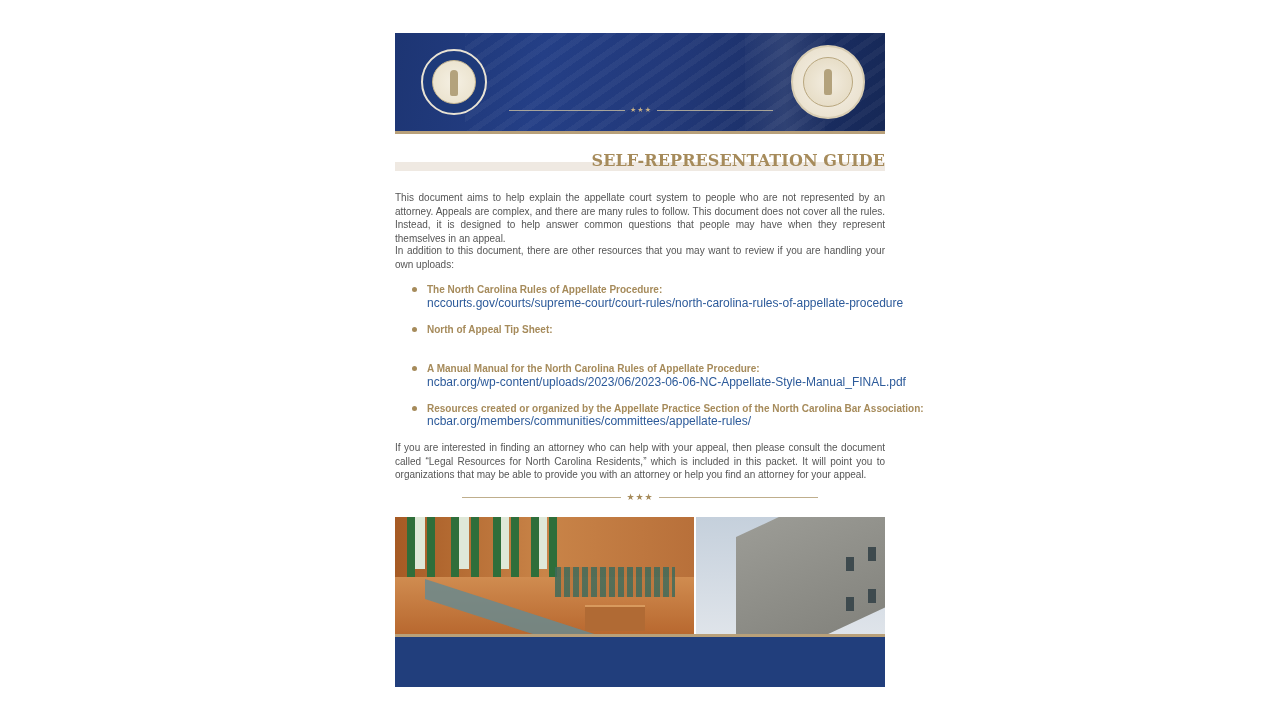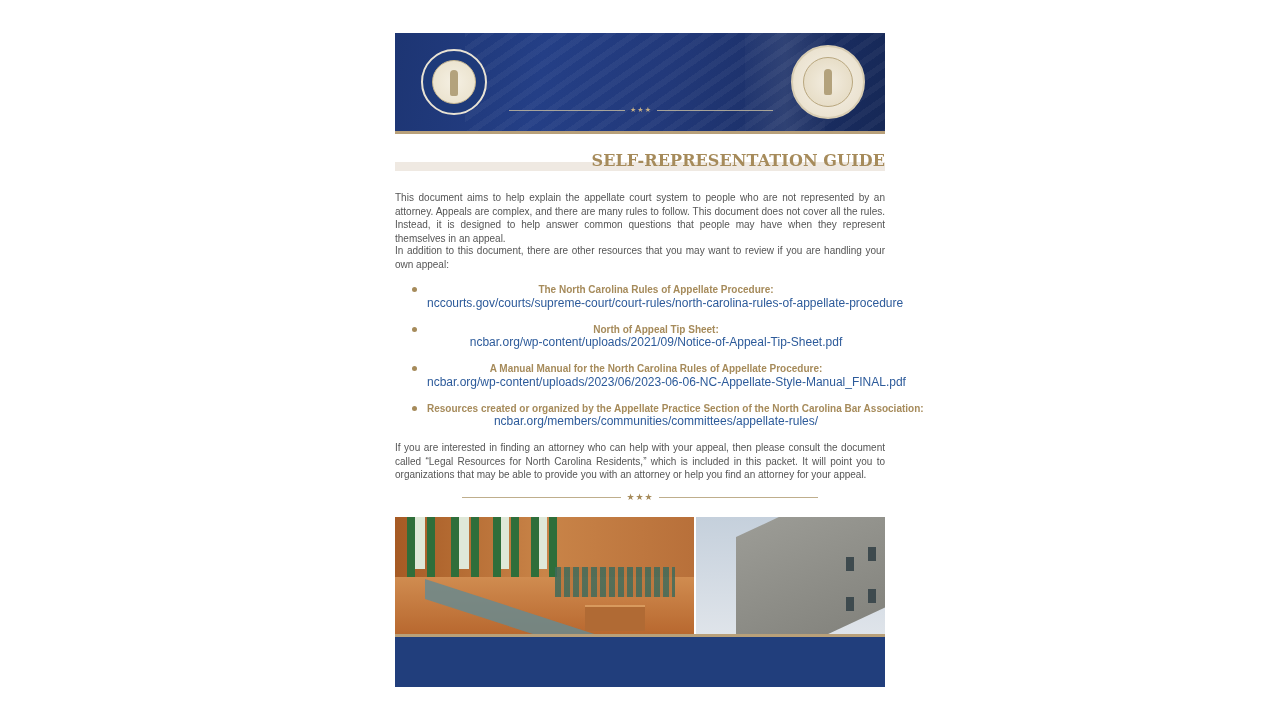--- a/index.html
+++ b/index.html
@@ -87,21 +87,21 @@
     .para {
       position: absolute; left: 0; width: 490px;
       font-size: 10px; line-height: 13.5px; color: #555555;
       text-align: justify;
     }
     .p1 { top: 158px; }
     .p2 { top: 211px; }
     .p3 { top: 408px; }
 
     .resources { position: absolute; left: 0; top: 250px; width: 490px; list-style: none; }
-    .res-item { position: relative; padding-left: 32px; height: 39.5px; text-align: center; }
+    .res-item { position: relative; padding-left: 32px; height: 39.5px; }
     .res-bullet {
       position: absolute; left: 17px; top: 4px; width: 5px; height: 5px; border-radius: 50%;
       background: #a68b5b;
     }
     .res-title { display: block; font-size: 10px; line-height: 13.5px; color: #a68b5b; font-weight: bold; white-space: nowrap; }
     .res-link { display: block; font-size: 12px; line-height: 13.5px; color: #2c5a9a; text-decoration: none; white-space: nowrap; }
 
     .star-divider {
       position: absolute; left: 67px; top: 459px; width: 356px; height: 10px;
       display: flex; align-items: center; gap: 5px;
@@ -181,32 +181,31 @@
         <div class="seal-figure" style="margin-top:11px;"></div>
       </div>
     </div>
   </div>
   <div class="banner-rule"></div>
 
   <div class="guide-title-band"></div>
   <h1 class="guide-title">SELF-REPRESENTATION GUIDE</h1>
 
   <p class="para p1">This document aims to help explain the appellate court system to people who are not represented by an attorney. Appeals are complex, and there are many rules to follow. This document does not cover all the rules. Instead, it is designed to help answer common questions that people may have when they represent themselves in an appeal.</p>
-  <p class="para p2">In addition to this document, there are other resources that you may want to review if you are handling your own appeal:</p>
+  <p class="para p2">In addition to this document, there are other resources that you may want to review if you are handling your own uploads:</p>
 
   <ul class="resources">
     <li class="res-item">
       <span class="res-bullet"></span>
       <span class="res-title">The North Carolina Rules of Appellate Procedure:</span>
       <a class="res-link">nccourts.gov/courts/supreme-court/court-rules/north-carolina-rules-of-appellate-procedure</a>
     </li>
     <li class="res-item">
       <span class="res-bullet"></span>
       <span class="res-title">North of Appeal Tip Sheet:</span>
-      <a class="res-link">ncbar.org/wp-content/uploads/2021/09/Notice-of-Appeal-Tip-Sheet.pdf</a>
     </li>
     <li class="res-item">
       <span class="res-bullet"></span>
       <span class="res-title">A Manual Manual for the North Carolina Rules of Appellate Procedure:</span>
       <a class="res-link">ncbar.org/wp-content/uploads/2023/06/2023-06-06-NC-Appellate-Style-Manual_FINAL.pdf</a>
     </li>
     <li class="res-item">
       <span class="res-bullet"></span>
       <span class="res-title">Resources created or organized by the Appellate Practice Section of the North Carolina Bar Association:</span>
       <a class="res-link">ncbar.org/members/communities/committees/appellate-rules/</a>

